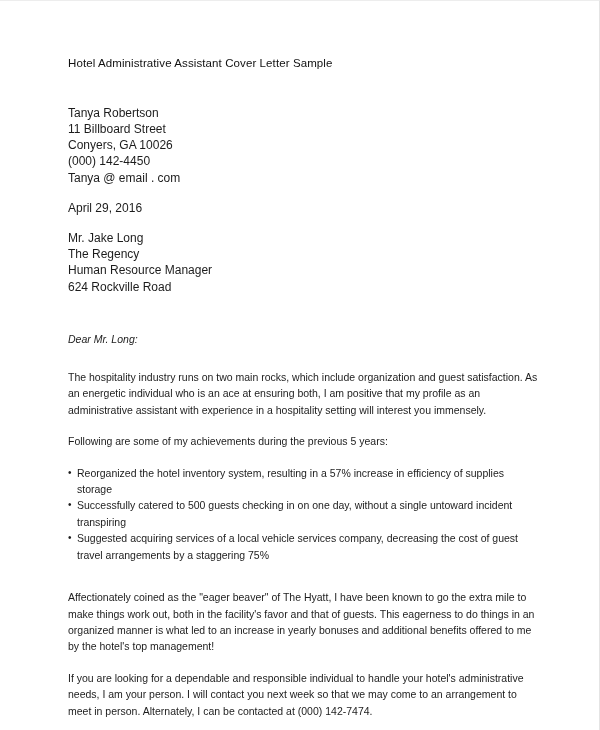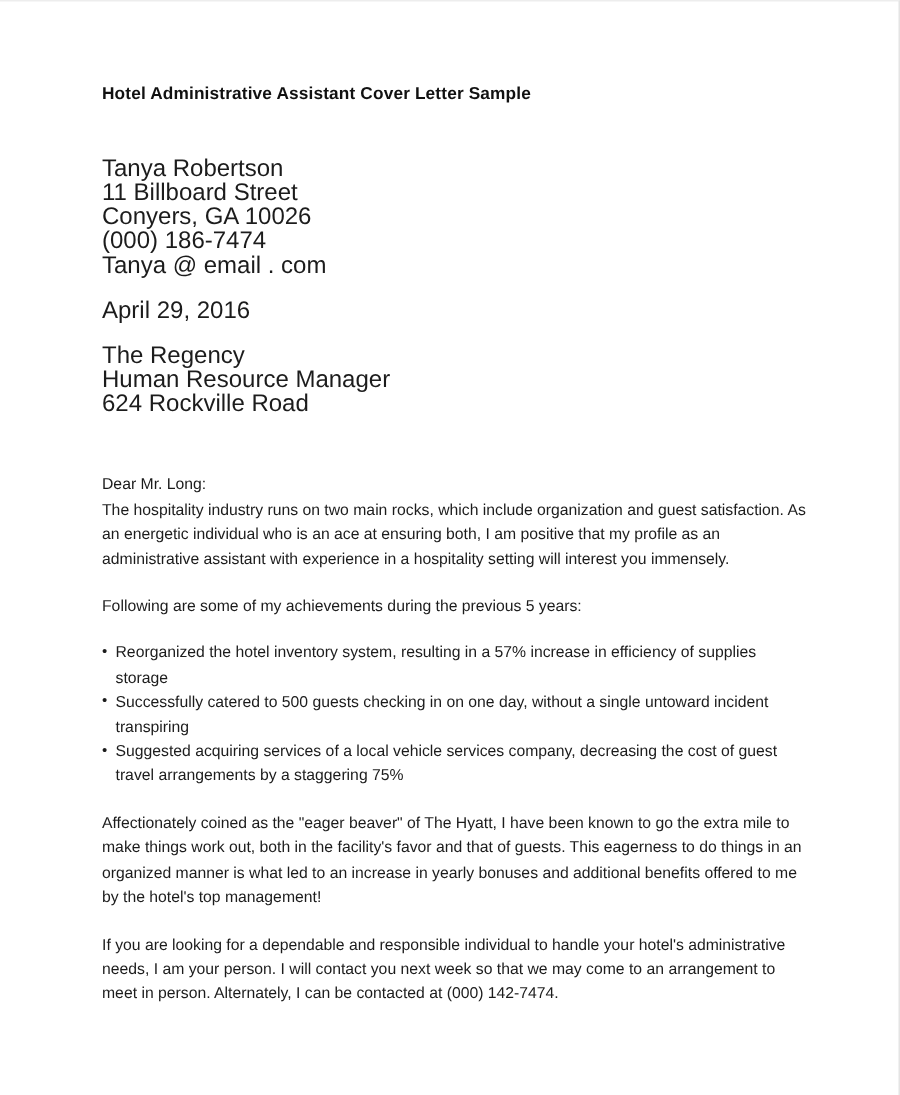--- a/index.html
+++ b/index.html
@@ -24,56 +24,57 @@
     border-right: 1px solid #e4e4e4;
   }
   .sheet {
     position: absolute;
     left: 68px;
     top: 56px;
     width: 470px;
   }
   .doc-title {
     font-size: 11.5px;
-    font-weight: bold;
+    font-weight: normal;
     letter-spacing: 0.1px;
     color: #111111;
     margin: 0 0 34px 0;
     line-height: 1.2;
   }
   .block {
-    font-size: 16px;
+    font-size: 12px;
     line-height: 16.2px;
     color: #1c1c1c;
     margin: 0;
   }
   .sender-block {
     margin-bottom: 14px;
   }
   .date-block {
     margin-bottom: 14px;
   }
   .recipient-block {
     margin-bottom: 36px;
   }
   .salutation {
     font-size: 10.5px;
     line-height: 16.2px;
-    margin: 0 0 1px 0;
+    margin: 0 0 22px 0;
+    font-style: italic;
   }
   .para {
     font-size: 10.5px;
     line-height: 16.4px;
     text-align: left;
     margin: 0 0 15px 0;
     color: #1c1c1c;
   }
   .bullets {
     list-style: none;
-    margin: 0 0 15px 0;
+    margin: 0 0 26px 0;
     padding: 0;
   }
   .bullets li {
     font-size: 10.5px;
     line-height: 16.4px;
     padding-left: 9px;
     position: relative;
     color: #1c1c1c;
   }
   .bullets li::before {
@@ -95,29 +96,30 @@
 
 <div class="page">
   <div class="sheet">
 
     <div class="doc-title">Hotel Administrative Assistant Cover Letter Sample</div>
 
     <div class="block sender-block">
       <span class="line">Tanya Robertson</span>
       <span class="line">11 Billboard Street</span>
       <span class="line">Conyers, GA 10026</span>
-      <span class="line">(000) 186-7474</span>
+      <span class="line">(000) 142-4450</span>
       <span class="line">Tanya @ email . com</span>
     </div>
 
     <div class="block date-block">
       <span class="line">April 29, 2016</span>
     </div>
 
     <div class="block recipient-block">
+      <span class="line">Mr. Jake Long</span>
       <span class="line">The Regency</span>
       <span class="line">Human Resource Manager</span>
       <span class="line">624 Rockville Road</span>
     </div>
 
     <div class="salutation">Dear Mr. Long:</div>
 
     <p class="para">The hospitality industry runs on two main rocks, which include organization and guest satisfaction. As an energetic individual who is an ace at ensuring both, I am positive that my profile as an administrative assistant with experience in a hospitality setting will interest you immensely.</p>
 
     <p class="para">Following are some of my achievements during the previous 5 years:</p>

